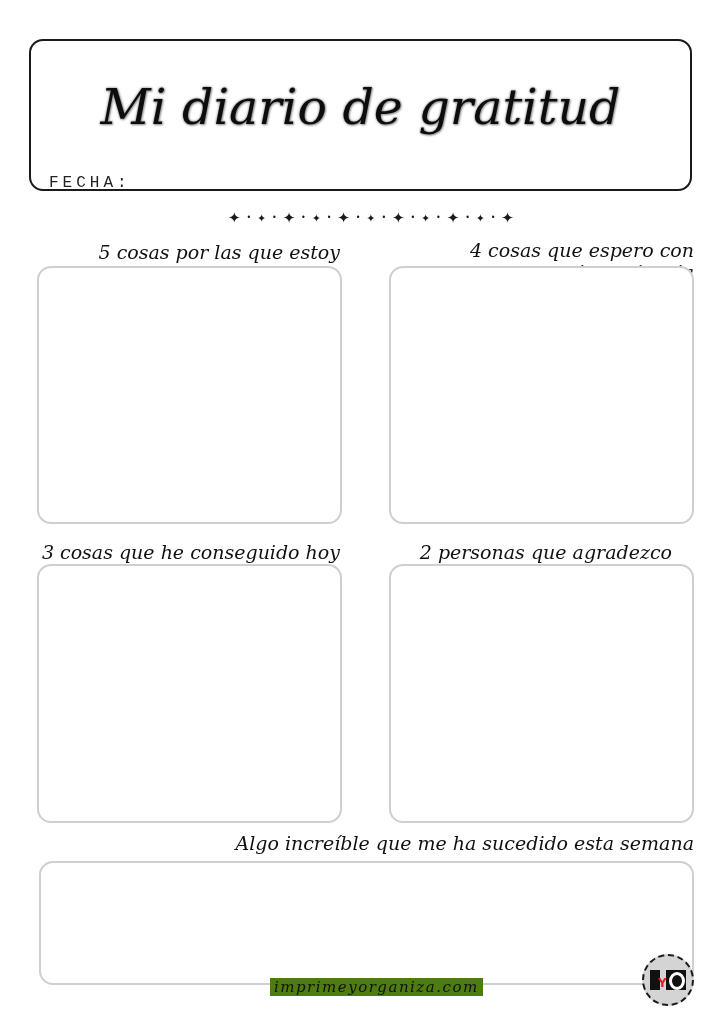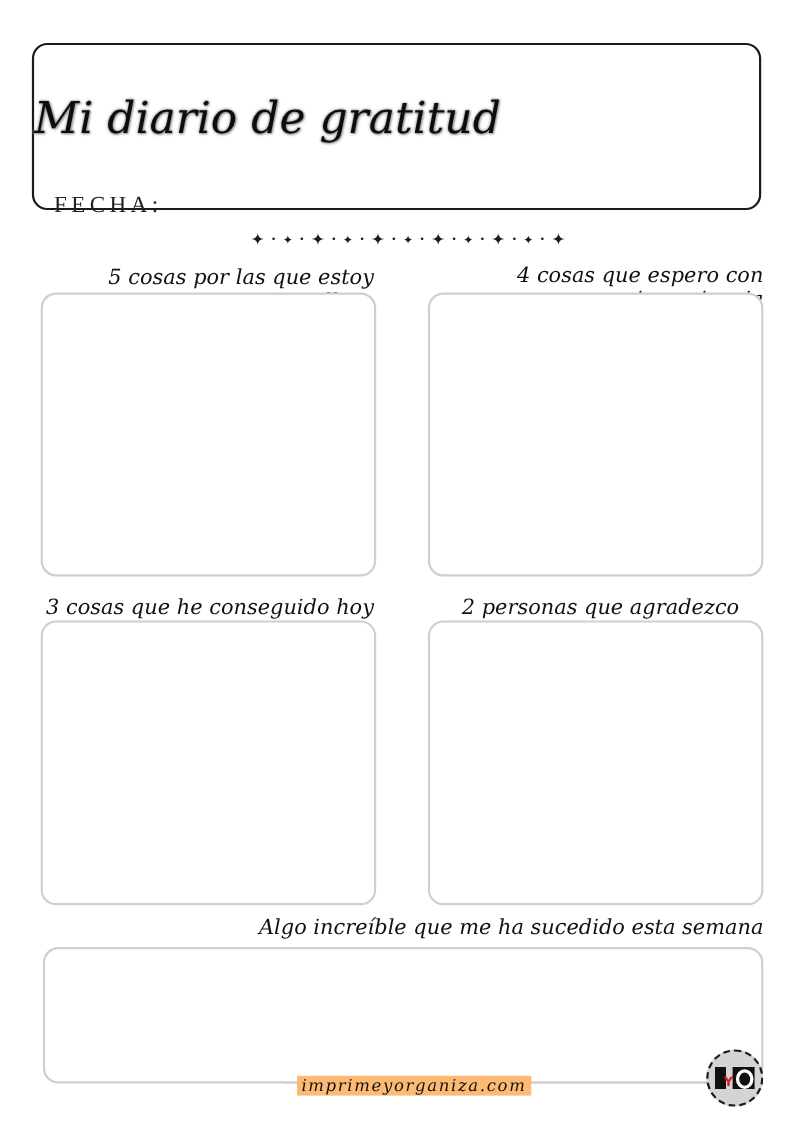--- a/index.html
+++ b/index.html
@@ -5,28 +5,28 @@
   html, body { margin: 0; padding: 0; background: #ffffff; }
   body { width: 724px; height: 1024px; position: relative; overflow: hidden;
          font-family: "DejaVu Sans", sans-serif; color: #111; }
 
   .header-box {
     position: absolute; left: 29px; top: 39px; width: 663px; height: 152px;
     border: 2px solid #1a1a1a; border-radius: 14px; box-sizing: border-box;
     background: #fff;
   }
   .title {
-    position: absolute; left: 0; right: 0; top: 32px; text-align: left;
+    position: absolute; left: 0; right: 0; top: 32px; text-align: center;
     font-family: "DejaVu Serif", serif; font-style: italic;
-    font-size: 40px; line-height: 70px; color: #0d0d0d; letter-spacing: 0px;
+    font-size: 49px; line-height: 70px; color: #0d0d0d; letter-spacing: 0px;
     text-shadow: 0 0 2px #9a9a9a, 0 0 3px #a8a8a8, 1px 1px 2px #999;
   }
   .fecha {
     position: absolute; left: 18px; top: 133px;
-    font-family: Liberation Serif, serif; font-size: 21px;
+    font-family: Liberation Mono, monospace; font-size: 16px;
     letter-spacing: 4px; color: #222;
   }
 
   .divider {
     position: absolute; left: 228px; top: 209px; width: 286px; height: 18px;
     display: flex; align-items: center; justify-content: space-between;
   }
   .divider span { color: #1a1a1a; line-height: 1; display: inline-block; }
   .divider .big { font-size: 15px; }
   .divider .small { font-size: 11px; }
@@ -37,21 +37,21 @@
     font-family: "DejaVu Serif", serif; font-style: italic;
     font-size: 19px; color: #111;
   }
   .box {
     position: absolute; border: 2px solid #cfcfcf; border-radius: 14px;
     box-sizing: border-box; background: #fff;
   }
 
   .footer-line { position:absolute; left: 258px; top: 984px; width: 390px; height: 1px; background:#cfcfcf; }
   .footer-url {
-    position: absolute; left: 270px; top: 978px; padding: 0 4px; background: #fdba74;
+    position: absolute; left: 270px; top: 978px; padding: 0 4px; background: #4d7c0f;
     font-family: "DejaVu Serif", serif; font-style: italic; font-size: 15px;
     letter-spacing: 1.5px; color: #111;
   }
 
   .logo {
     position: absolute; left: 642px; top: 954px; width: 52px; height: 52px;
     border-radius: 50%; background: #d4d4d4; border: 2px dashed #1a1a1a;
     box-sizing: border-box; display: flex; align-items: center; justify-content: center;
   }
   .logo-inner { position: relative; width: 36px; height: 20px; }

